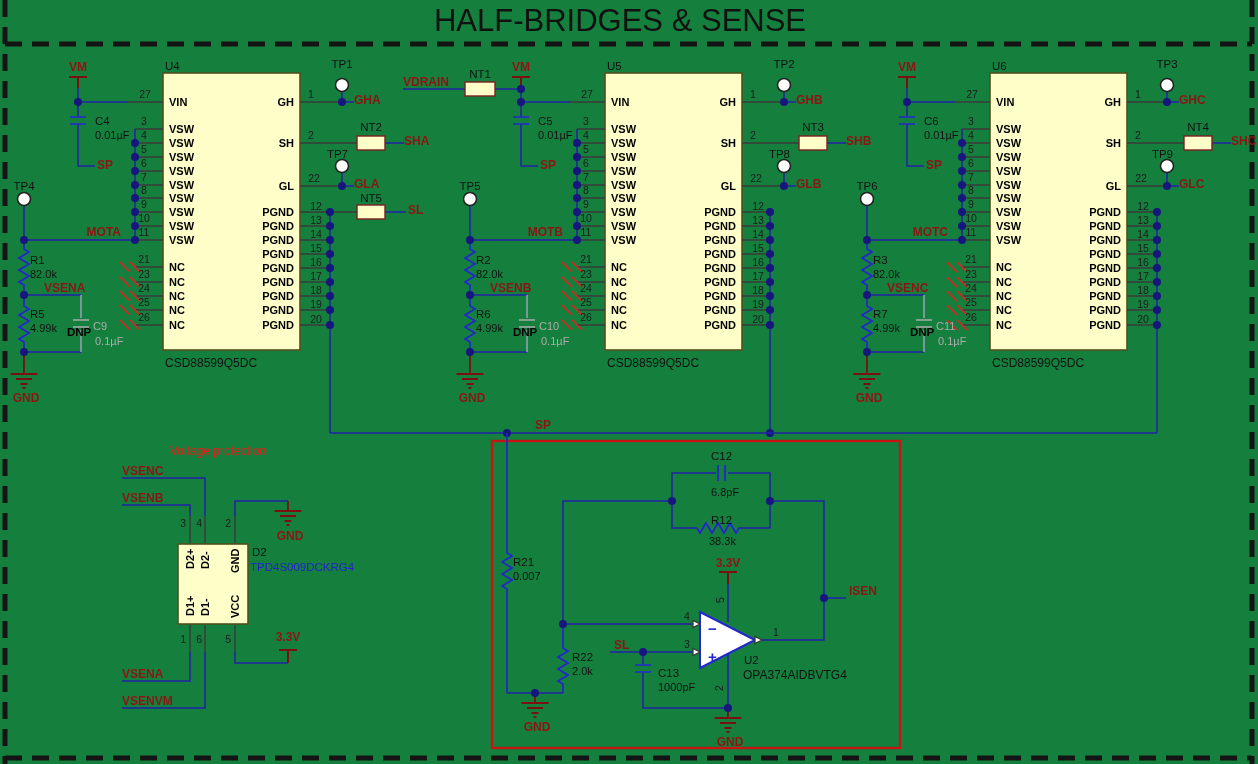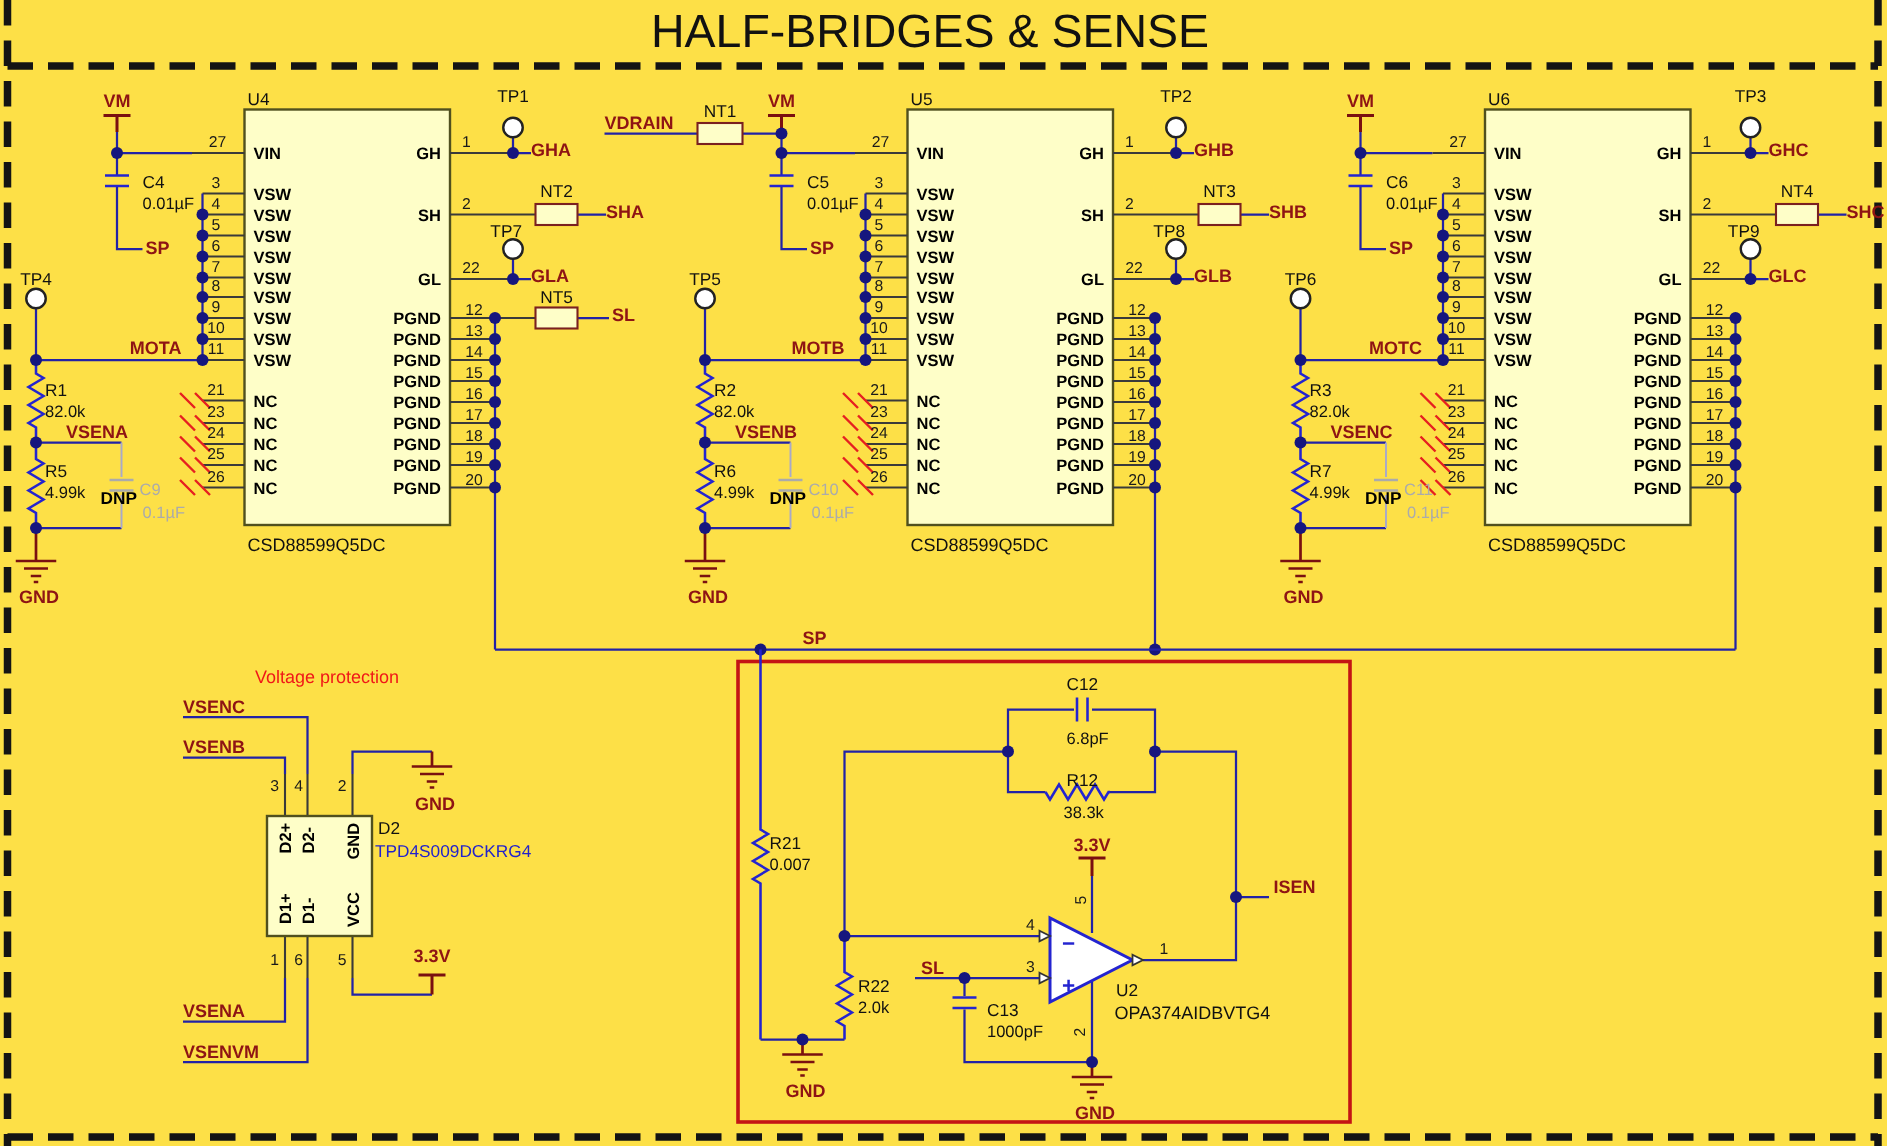--- a/index.html
+++ b/index.html
@@ -1,16 +1,16 @@
 <!DOCTYPE html>
 <html><head>
 <meta charset="utf-8">
 <style>
   html,body{margin:0;padding:0;background:#fff;}
-  #sheet{position:relative;width:1258px;height:764px;background:#fde047;overflow:hidden;}
+  #sheet{position:relative;width:1258px;height:764px;background:#15803d;overflow:hidden;}
   text{font-family:"Liberation Sans","DejaVu Sans",sans-serif;}
   .t-title{font-size:31px;fill:#111;}
   .pn{font-size:10.5px;fill:#1a1a1a;}
   .pnm{font-size:11px;font-weight:bold;fill:#000;}
   .net{font-size:12px;font-weight:bold;fill:#8e1414;}
   .val{font-size:11px;fill:#111;}
   .ref{font-size:11.5px;fill:#111;}
   .part{font-size:12px;fill:#111;}
   .partblue{font-size:11.5px;fill:#2222cc;}
   .gray{font-size:11px;fill:#ababab;}

